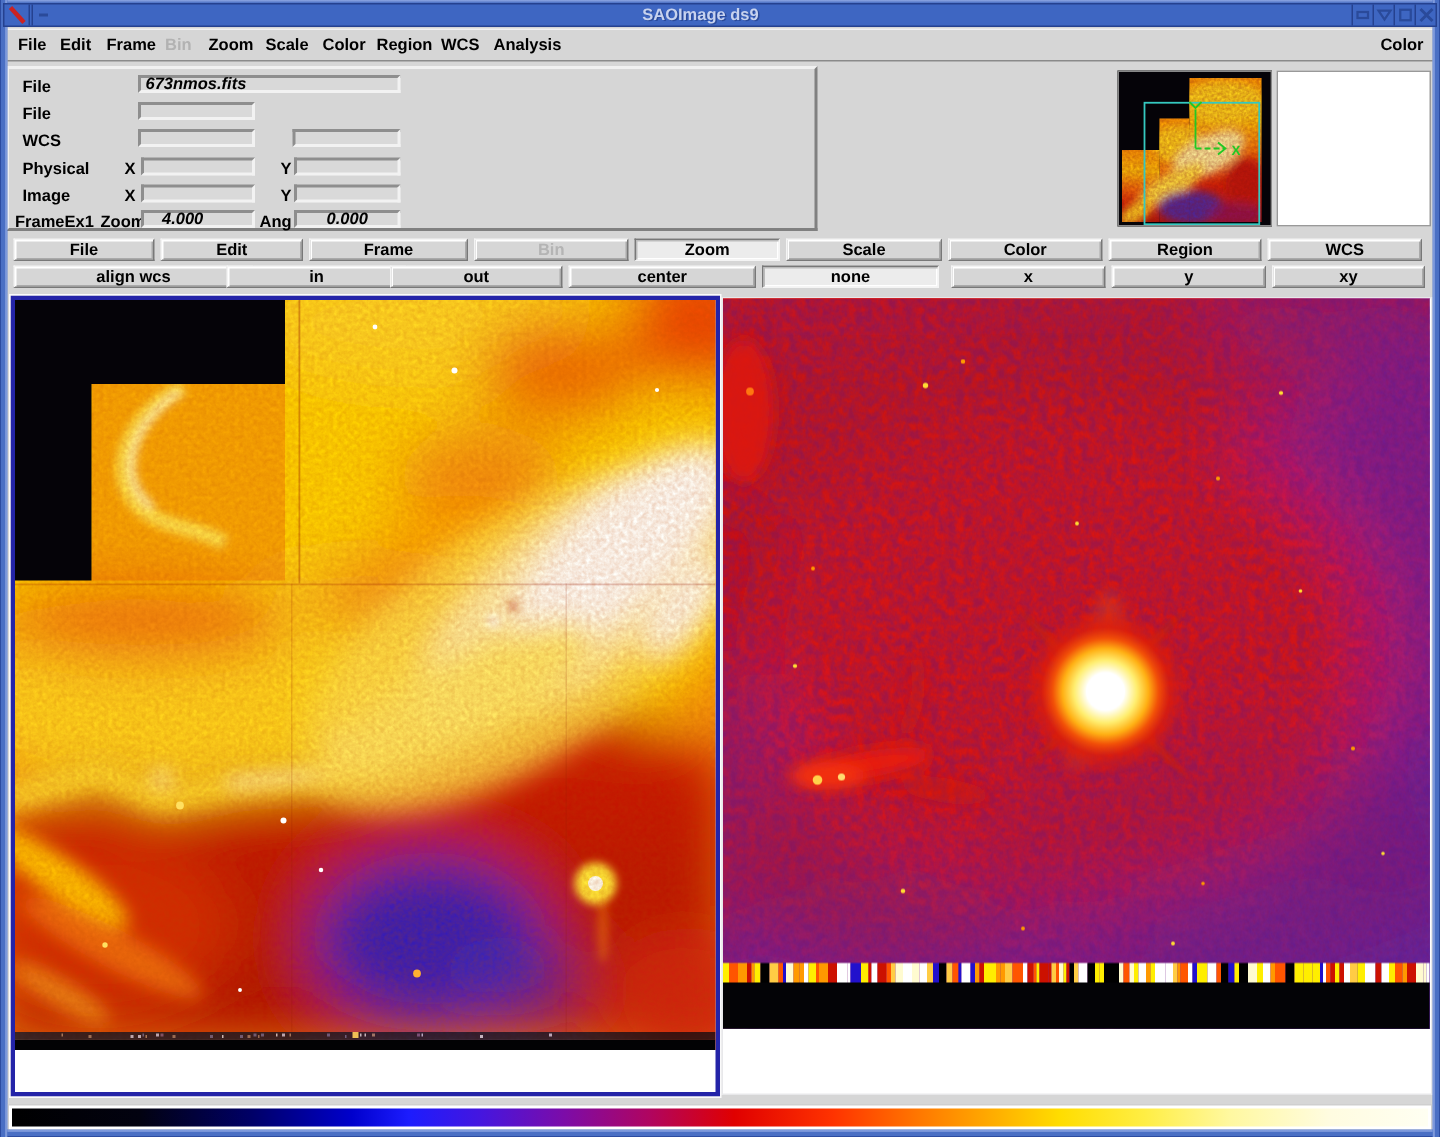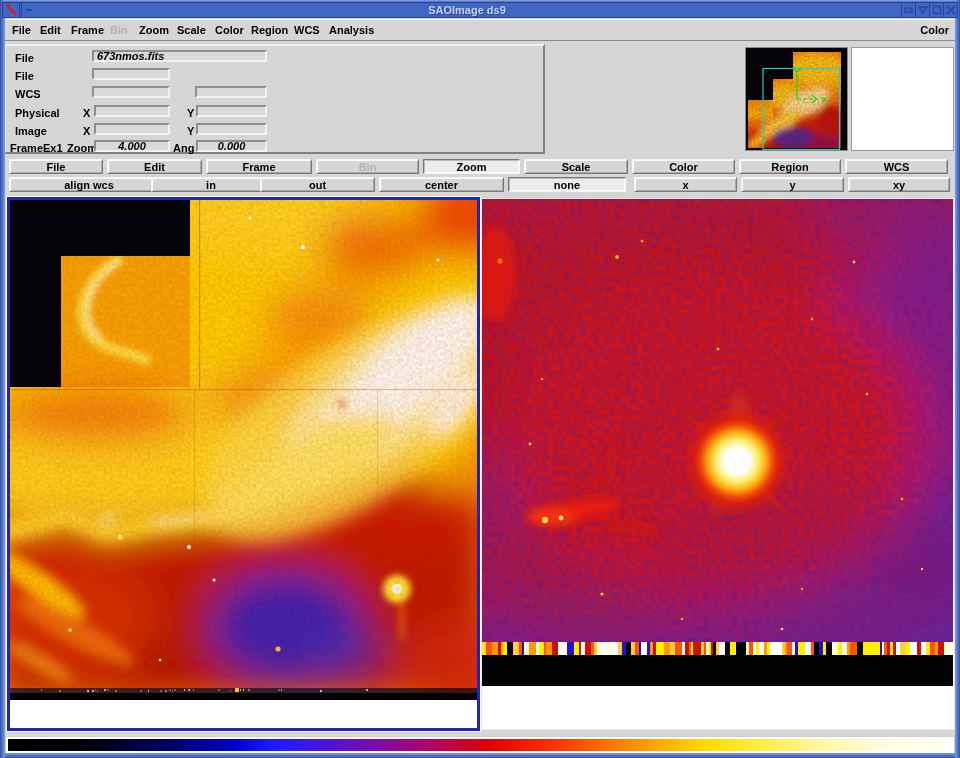--- a/index.html
+++ b/index.html
@@ -121,21 +121,21 @@
     <div class="ifield" style="left:88px;top:59px;width:76px"></div>
     <div class="ilabel" style="left:181px;top:61px">Y</div>
     <div class="ifield" style="left:190px;top:59px;width:71px"></div>
     <div class="ilabel" style="left:9px;top:79px">Image</div>
     <div class="ilabel" style="left:77px;top:79px">X</div>
     <div class="ifield" style="left:88px;top:77px;width:76px"></div>
     <div class="ilabel" style="left:181px;top:79px">Y</div>
     <div class="ifield" style="left:190px;top:77px;width:71px"></div>
     <div class="ilabel" style="left:4px;top:96px">FrameEx1</div>
     <div class="ilabel" style="left:61px;top:96px">Zoom</div>
-    <div class="ifield" style="left:88px;top:94px;width:76px;text-align:center;padding-left:0">4.000</div>
+    <div class="ifield" style="left:88px;top:94px;width:76px;text-align:left;padding-left:12px">4.000</div>
     <div class="ilabel" style="left:167px;top:96px">Ang</div>
     <div class="ifield" style="left:190px;top:94px;width:71px;text-align:center;padding-left:0">0.000</div>
   </div>
 
   <div id="panner"><svg width="101" height="102" viewBox="0 0 101 102">
     <defs>
       <linearGradient id="pg1" x1="0" y1="0" x2="0" y2="1">
         <stop offset="0%" stop-color="#ff9a06"></stop>
         <stop offset="30%" stop-color="#ffc30a"></stop>
         <stop offset="55%" stop-color="#f2680a"></stop>

